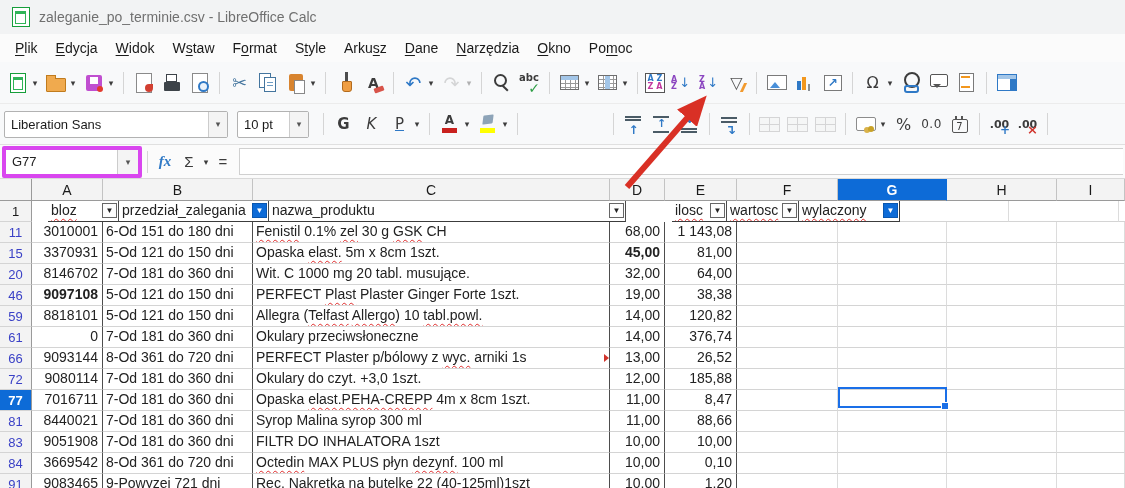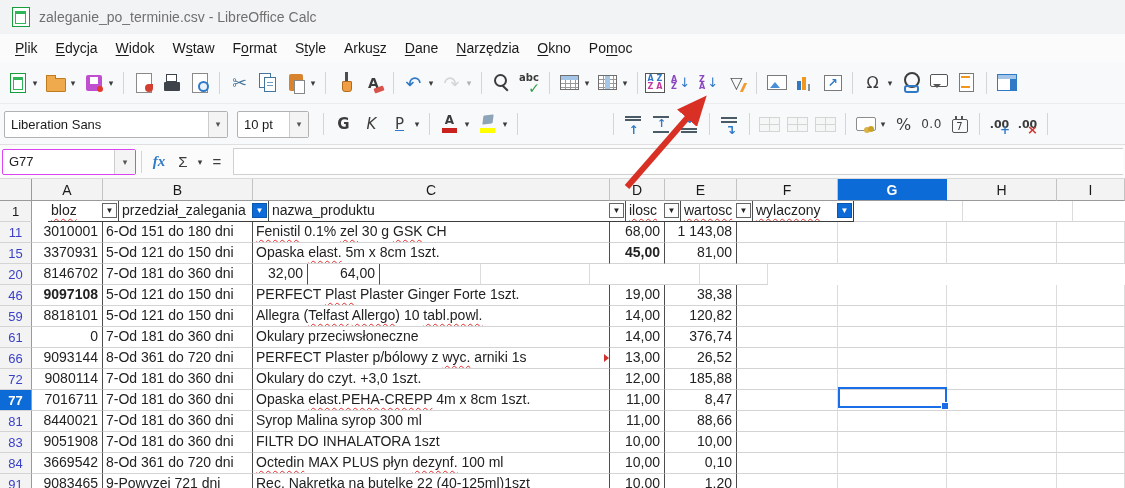--- a/index.html
+++ b/index.html
@@ -153,21 +153,21 @@
   .ic-number-format{font-size:12px;color:#3c3c3c;letter-spacing:.5px;}
   .ic-date-format::before{content:"7";font-size:10px;color:#3c3c3c;width:14px;height:12px;border:1px solid #555;
     border-radius:2px;display:flex;align-items:center;justify-content:center;margin-top:4px;}
   .ic-date-format::after{content:"";position:absolute;top:4px;left:8px;width:2px;height:4px;background:#555;box-shadow:6px 0 0 #555;}
   .ic-add-decimal::before,.ic-delete-decimal::before{content:".00";font-size:11px;font-weight:bold;color:#3c3c3c;}
   .ic-add-decimal::after{content:"+";color:#2f79c6;font-size:12px;font-weight:bold;position:absolute;bottom:0;right:2px;}
   .ic-delete-decimal::after{content:"×";color:#d0342c;font-size:13px;font-weight:bold;position:absolute;bottom:0;right:2px;}
 
   
   .formulabar{height:33px;background:#fbfbfb;display:flex;align-items:center;padding:0 2px;border-bottom:1px solid #d9d9d9;}
-  .namebox{width:132px;height:24px;border:1px solid #d946ef;background:#fff;display:flex;align-items:center;
+  .namebox{width:132px;height:24px;border:4px solid #d946ef;background:#fff;display:flex;align-items:center;
     border-radius:2px;font-size:13px;flex:none;}
   .namebox .nb-text{flex:1;padding:0 6px;}
   .namebox .nb-dd{width:20px;height:100%;border-left:1px solid #ccc;background:#f4f4f4;display:flex;
     align-items:center;justify-content:center;font-size:9px;color:#555;}
   .fb-btn{display:inline-flex;align-items:center;justify-content:center;height:25px;min-width:24px;
     font-size:15px;color:#3c3c3c;flex:none;}
   .fb-fx{color:#2f79c6;font-style:italic;font-family:"Liberation Serif",serif;font-weight:bold;}
   .formula-input{flex:1;height:25px;border:1px solid #d0d0d0;border-right:none;background:#fff;margin-left:4px;
     font-size:13px;padding:0 5px;outline:none;font-family:"Liberation Sans",sans-serif;}
 
@@ -449,21 +449,21 @@
         <div class="colh sel" style="width: 109px;">G</div>
         <div class="colh" style="width: 110px;">H</div>
         <div class="colh" style="width: 68px;">I</div>
       </div>
     <div id="grid-body">
         <div class="grid-row">
           <div class="rowh first">1</div>
           <div class="cell vd fcell" style="width: 71px; margin-left: 16px;"><span class="sq">bloz</span><span class="filterbtn">▼</span></div>
           <div class="cell vd fcell" style="width: 150px;">przedział_zalegania<span class="filterbtn active">▼</span></div>
           <div class="cell vd fcell" style="width: 357px;">nazwa_produktu<span class="filterbtn">▼</span></div>
-          <div class="cell vd fcell" style="width: 55px;"><span class="sq">ilosc</span><span class="filterbtn">▼</span></div>
+          <div class="cell vd fcell" style="width: 55px; margin-left: 46px;"><span class="sq">ilosc</span><span class="filterbtn">▼</span></div>
           <div class="cell vd fcell" style="width: 72px;"><span class="sq">wartosc</span><span class="filterbtn">▼</span></div>
           <div class="cell fcell" style="width: 101px;"><span class="sq">wylaczony</span><span class="filterbtn active">▼</span></div>
           <div class="cell" style="width: 109px;"></div>
           <div class="cell" style="width: 110px;"></div>
           <div class="cell" style="width: 68px;"></div>
         </div>
         <div class="grid-row">
           <div class="rowh">11</div>
           <div class="cell vd num" style="width: 71px;">3010001</div>
           <div class="cell vd" style="width: 150px;">6-Od 151 do 180 dni</div>
@@ -484,20 +484,21 @@
           <div class="cell vd num" style="width: 72px;">81,00</div>
           <div class="cell" style="width: 101px;"></div>
           <div class="cell" style="width: 109px;"></div>
           <div class="cell" style="width: 110px;"></div>
           <div class="cell" style="width: 68px;"></div>
         </div>
         <div class="grid-row">
           <div class="rowh">20</div>
           <div class="cell vd num" style="width: 71px;">8146702</div>
           <div class="cell vd" style="width: 150px;">7-Od 181 do 360 dni</div>
+          <div class="cell vd" style="width: 357px;">Wit. C 1000 mg 20 tabl. musujące.</div>
           <div class="cell vd num" style="width: 55px;">32,00</div>
           <div class="cell vd num" style="width: 72px;">64,00</div>
           <div class="cell" style="width: 101px;"></div>
           <div class="cell" style="width: 109px;"></div>
           <div class="cell" style="width: 110px;"></div>
           <div class="cell" style="width: 68px;"></div>
         </div>
         <div class="grid-row">
           <div class="rowh">46</div>
           <div class="cell vd num" style="width: 71px; font-weight: bold;">9097108</div>

